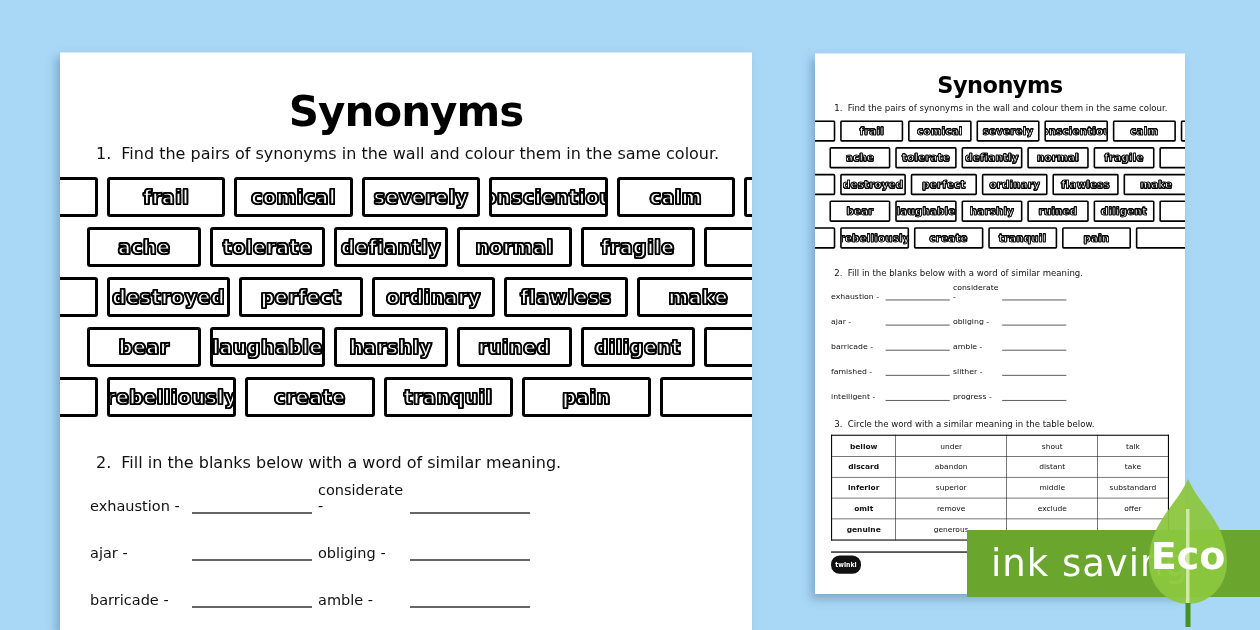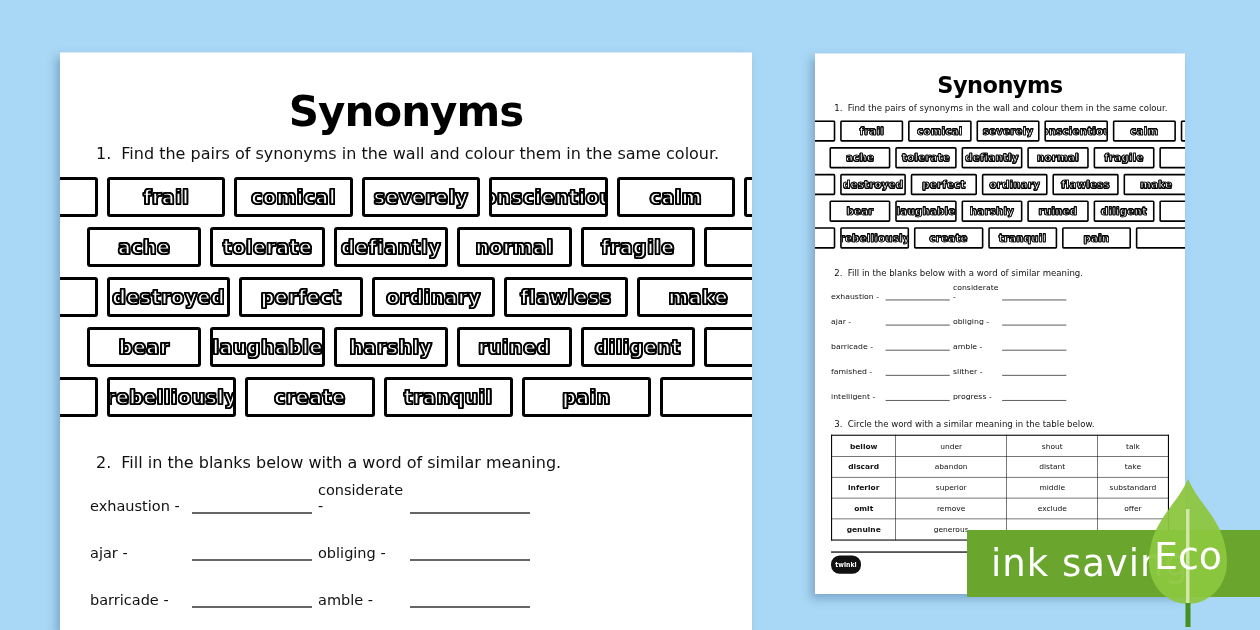--- a/index.html
+++ b/index.html
@@ -51,21 +51,21 @@
 
   .ws-footer{margin-top:20px;border-top:3px solid #3d3d3d;padding-top:5px;}
   .logo{width:56px;height:34px;background:#101010;border-radius:16px;color:#fff;
         font-size:11.5px;font-weight:bold;display:flex;align-items:center;justify-content:center;}
 
   .banner{position:absolute;left:967px;top:530px;right:0;height:67px;background:#6aa52d;z-index:5;
           display:flex;align-items:center;padding-left:24px;box-sizing:border-box;}
   .banner-label{color:#fff;font-size:37px;letter-spacing:1px;font-weight:500;}
   .leaf-svg{position:absolute;left:1143px;top:477px;z-index:6;}
   .eco-label{position:absolute;left:1143px;top:534px;width:90px;text-align:center;
-             font-size:38px;font-weight:normal;color:#fff;z-index:7;}
+             font-size:38px;font-weight:bold;color:#fff;z-index:7;}
 </style>
 </head>
 <body>
 
 <div class="stage">
 
   <div class="page page-large">
     <div class="worksheet" id="ws">
       <h1 class="ws-title">Synonyms</h1>
 

